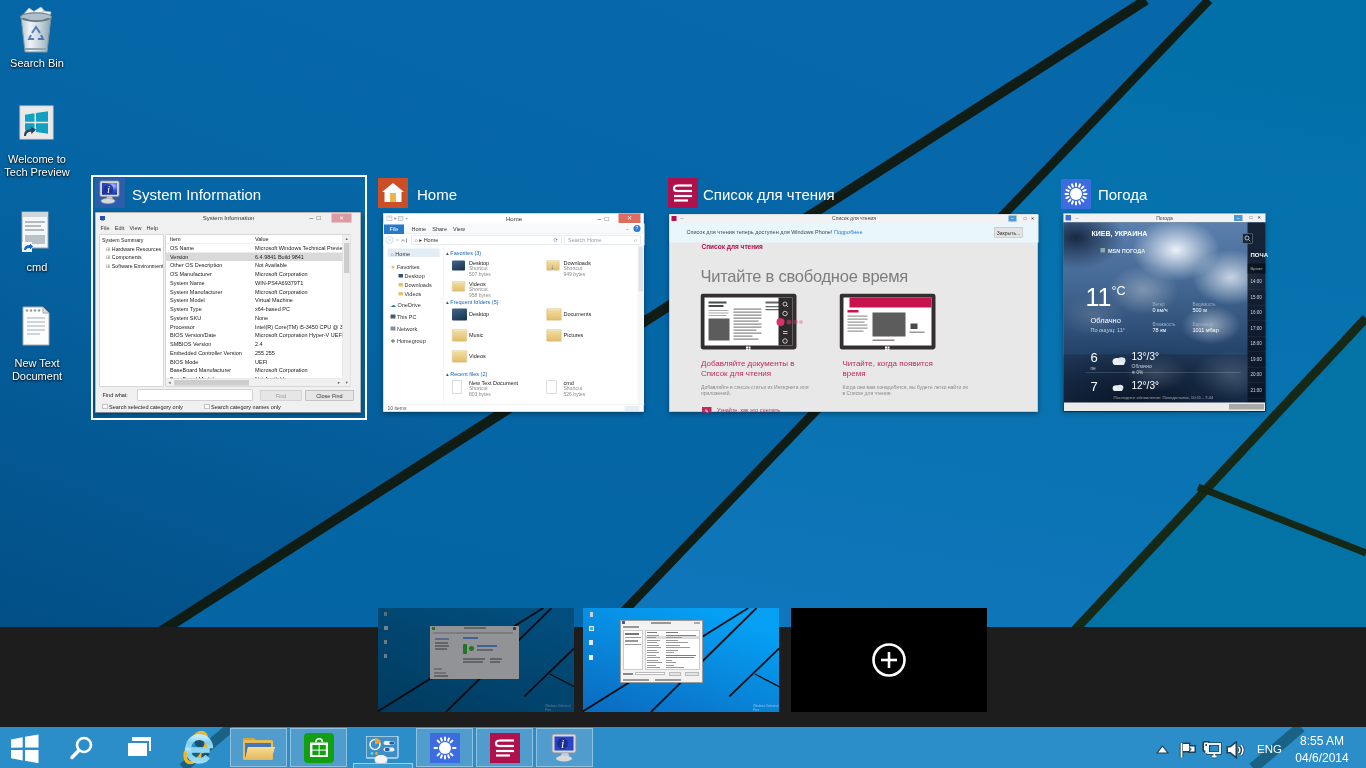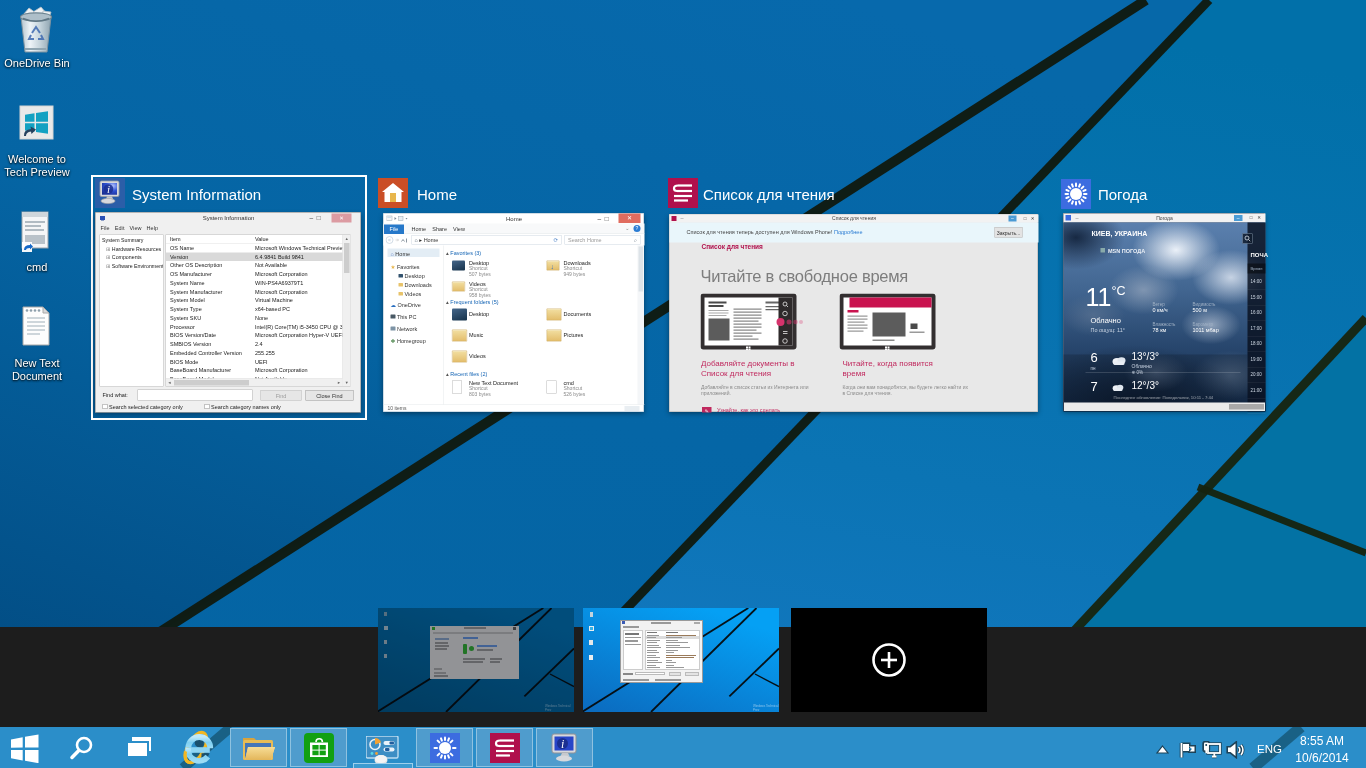--- a/index.html
+++ b/index.html
@@ -106,21 +106,21 @@
     <ellipse cx="23" cy="14" rx="15.5" ry="4.2" fill="#aebfc9" stroke="#6e8592" stroke-width="1.2"></ellipse>
     <path d="M10,15.5 q13,5.5 26,0" fill="none" stroke="#5f7683" stroke-width="1.4"></path>
 
     <g fill="none" stroke="#3f6ab0" stroke-width="2" opacity=".85">
       <path d="M19,30 l4,-6 l4,6"></path>
       <path d="M21,36 l-5,0 l2,-4"></path>
       <path d="M25,36 l5,0 l-2,-4"></path>
     </g>
     <path d="M12,46 l21,0" stroke="#8fa5b1" stroke-width="2" fill="none"></path>
   </svg>
-  <div class="dlabel" style="top:57px">OneDrive Bin</div>
+  <div class="dlabel" style="top:57px">Search Bin</div>
 
   <svg class="abs" width="36" height="36" style="left:19px;top:105px">
     <rect x="1" y="1" width="33" height="33" fill="#e9e9e9" stroke="#d4d4d4" stroke-width="1"></rect>
     <g fill="#13a1c2">
       <polygon points="6,9.7 15.5,8.3 15.5,16.7 6,16.7"></polygon>
       <polygon points="17,8 29,6.3 29,16.7 17,16.7"></polygon>
       <polygon points="6,18.3 15.5,18.3 15.5,26.8 6,25.5"></polygon>
       <polygon points="17,18.3 29,18.3 29,28.7 17,27"></polygon>
     </g>
     <path d="M5,31 q-0.5,-6.5 7,-7 l-0.5,-2.5 l5.5,3 l-4.5,4.5 l-0.5,-2.5 q-5,0.5 -5,4.5 z" fill="#27415e"></path>
@@ -978,14 +978,14 @@
   <svg class="abs" width="20" height="18" style="left:1226px;top:14px" viewBox="0 0 20 18">
     <g stroke="#1d4257" stroke-width="3.2" fill="none">
       <polygon points="2,6.5 4.5,6.5 9.5,2.5 9.5,15 4.5,11 2,11"></polygon>
       <path d="M12.5,6 a4,4 0 0,1 0,6 M15,4 a7.5,7.5 0 0,1 0,10"></path>
     </g>
     <polygon points="2,6.5 4.5,6.5 9.5,2.5 9.5,15 4.5,11 2,11" fill="#fff"></polygon>
     <path d="M12.5,6 a4,4 0 0,1 0,6 M15,4 a7.5,7.5 0 0,1 0,10" stroke="#fff" stroke-width="1.6" fill="none"></path>
   </svg>
   <div class="abs" style="left:1257px;top:16px;font-size:11.5px;color:#fff">ENG</div>
   <div class="abs" style="left:1294px;top:7px;width:56px;text-align:center;font-size:12px;color:#fff;line-height:14px">8:55 AM<br></div>
-  <div class="abs" style="left:1290px;top:24px;width:64px;text-align:center;font-size:12px;color:#fff">10/6/2014</div>
+  <div class="abs" style="left:1290px;top:24px;width:64px;text-align:center;font-size:12px;color:#fff">04/6/2014</div>
 </div>
 
 </body></html>

